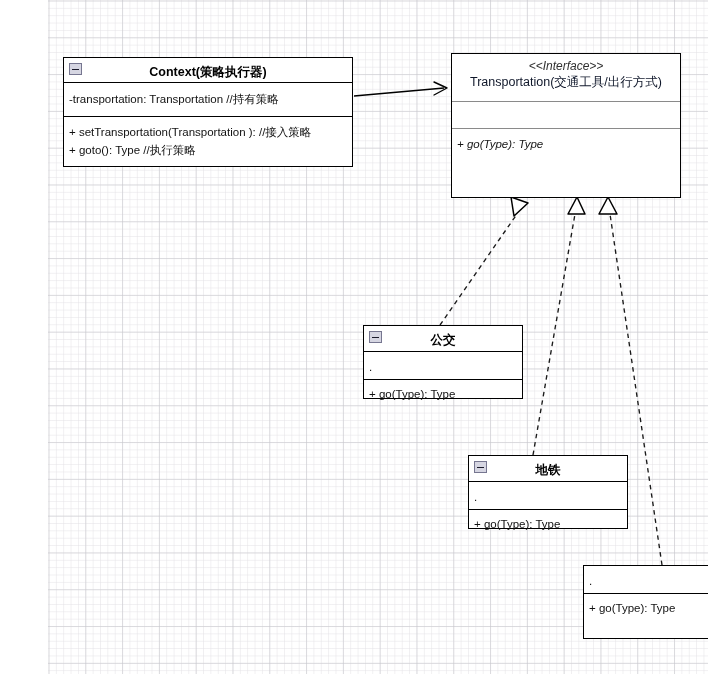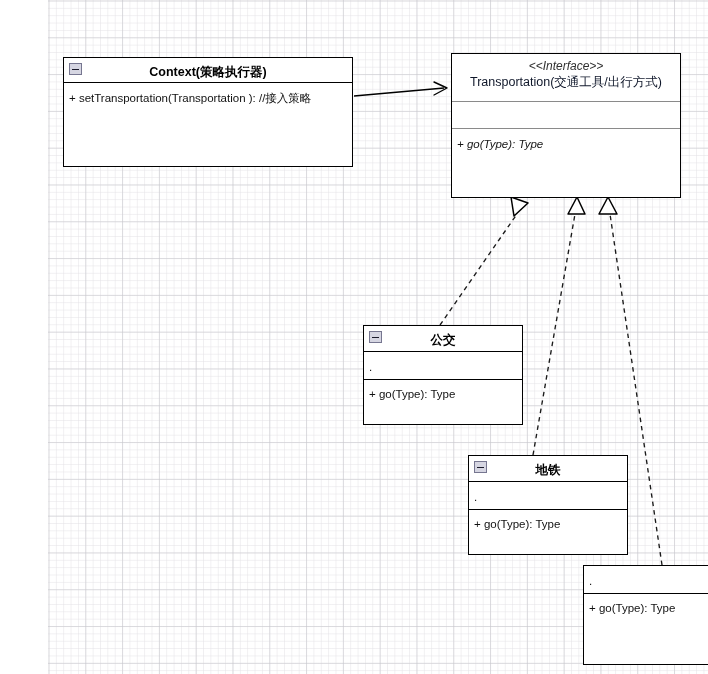--- a/index.html
+++ b/index.html
@@ -149,21 +149,21 @@
     height: 27px;
   }
   #box-interface .uml-ops .uml-line {
     font-style: italic;
     color: #151515;
   }
 
   
   .box-impl {
     width: 160px;
-    height: 100px;
+    height: 74px;
   }
   .box-impl .uml-header {
     height: 26px;
     line-height: 26px;
   }
   .box-impl .uml-attrs {
     height: 28px;
     padding-top: 7px;
   }
   .box-impl .uml-ops {
@@ -200,22 +200,26 @@
       <line x1="614" y1="565" x2="562" y2="214" stroke="#1a1a1a" stroke-width="1.35" stroke-dasharray="4.5,4"></line>
       <polygon points="560,197 569,214 551,214" fill="#ffffff" stroke="#000000" stroke-width="1.5" stroke-linejoin="round"></polygon>
     </g>
   </svg>
 
   <div class="uml-box" id="box-context">
     <div class="uml-header">
       <span class="collapse-icon"></span>
       <span class="uml-title-main">Context(策略执行器)</span>
     </div>
+    <div class="uml-attrs">
+      <div class="uml-line">-transportation: Transportation //持有策略</div>
+    </div>
     <div class="uml-ops">
       <div class="uml-line">+ setTransportation(Transportation ): //接入策略</div>
+      <div class="uml-line">+ goto(): Type //执行策略</div>
     </div>
   </div>
 
   <div class="uml-box" id="box-interface">
     <div class="uml-header thin-sep">
       <div class="stereotype">&lt;&lt;Interface&gt;&gt;</div>
       <div class="iface-name">Transportation(交通工具/出行方式)</div>
     </div>
     <div class="uml-attrs thin-sep"></div>
     <div class="uml-ops">

